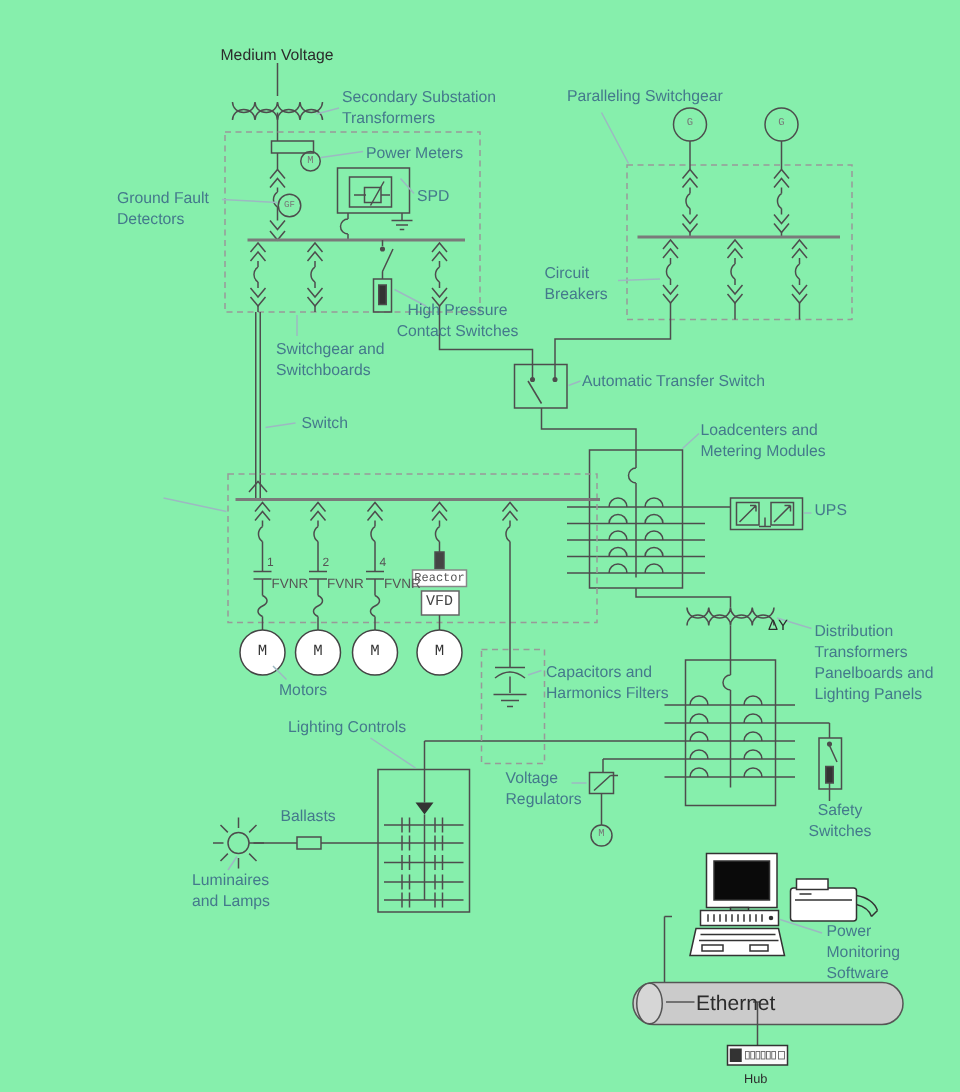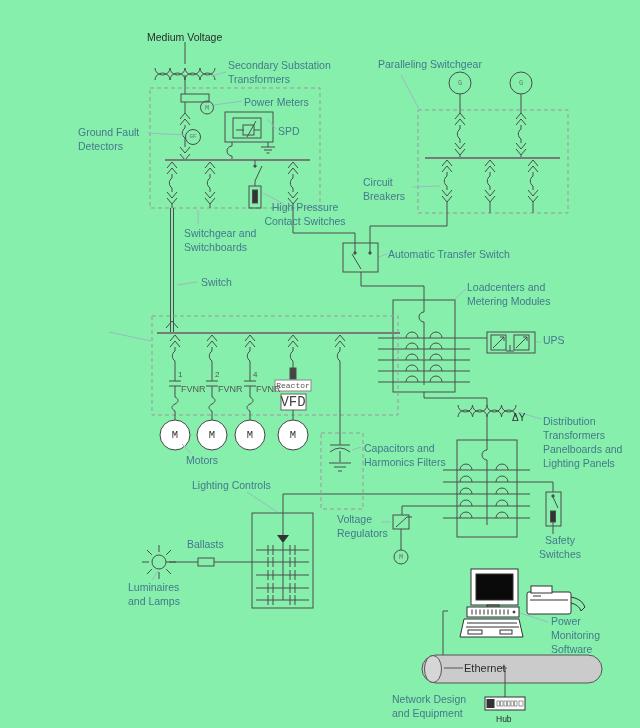--- a/index.html
+++ b/index.html
@@ -321,37 +321,35 @@
 Switches</span>
 <span class="lbl" style="left:192px;top:478px">Lighting Controls</span>
 <span class="lbl" style="left:337px;top:512px">Voltage
 Regulators</span>
 <span class="lbl" style="left:187px;top:537px">Ballasts</span>
 <span class="lbl" style="left:128px;top:580px">Luminaires
 and Lamps</span>
 <span class="lbl" style="left:551px;top:614px">Power
 Monitoring
 Software</span>
-<span class="lbl blk" style="left:464px;top:661px;font-size:11px">Ethernet</span>
-<span class="lbl" style="left:392px;top:692px">Network Design
-and Equipment</span>
+<span class="lbl blk" style="left:464px;top:661px;font-size:14px">Ethernet</span>
 <span class="lbl blk" style="left:496px;top:712px;font-size:8.5px">Hub</span>
 
 <span class="sym" style="left:207px;top:108px;font-size:7px">M</span>
 <span class="sym" style="left:193px;top:137px;font-size:6px">GF</span>
 <span class="sym" style="left:460px;top:83px;font-size:7px">G</span>
 <span class="sym" style="left:521px;top:83px;font-size:7px">G</span>
 <span class="sym" style="left:175px;top:435px;font-size:10.5px;color:#333">M</span>
 <span class="sym" style="left:212px;top:435px;font-size:10.5px;color:#333">M</span>
 <span class="sym" style="left:250px;top:435px;font-size:10.5px;color:#333">M</span>
 <span class="sym" style="left:293px;top:435px;font-size:10.5px;color:#333">M</span>
 <span class="sym" style="left:401px;top:557px;font-size:7px">M</span>
 
 <span class="syml" style="left:178px;top:371px;font-size:8px">1</span>
 <span class="syml" style="left:215px;top:371px;font-size:8px">2</span>
 <span class="syml" style="left:253px;top:371px;font-size:8px">4</span>
 <span class="syml" style="left:181px;top:385px;font-size:9px">FVNR</span>
 <span class="syml" style="left:218px;top:385px;font-size:9px">FVNR</span>
 <span class="syml" style="left:256px;top:385px;font-size:9px">FVNR</span>
 <span class="sym" style="left:293px;top:386px;font-size:8px;color:#555">Reactor</span>
-<span class="sym" style="left:293px;top:402px;font-size:14px;color:#444">VFD</span>
+<span class="sym" style="left:293px;top:402px;font-size:10px;color:#444">VFD</span>
 
 </div>
 
 </body></html>

